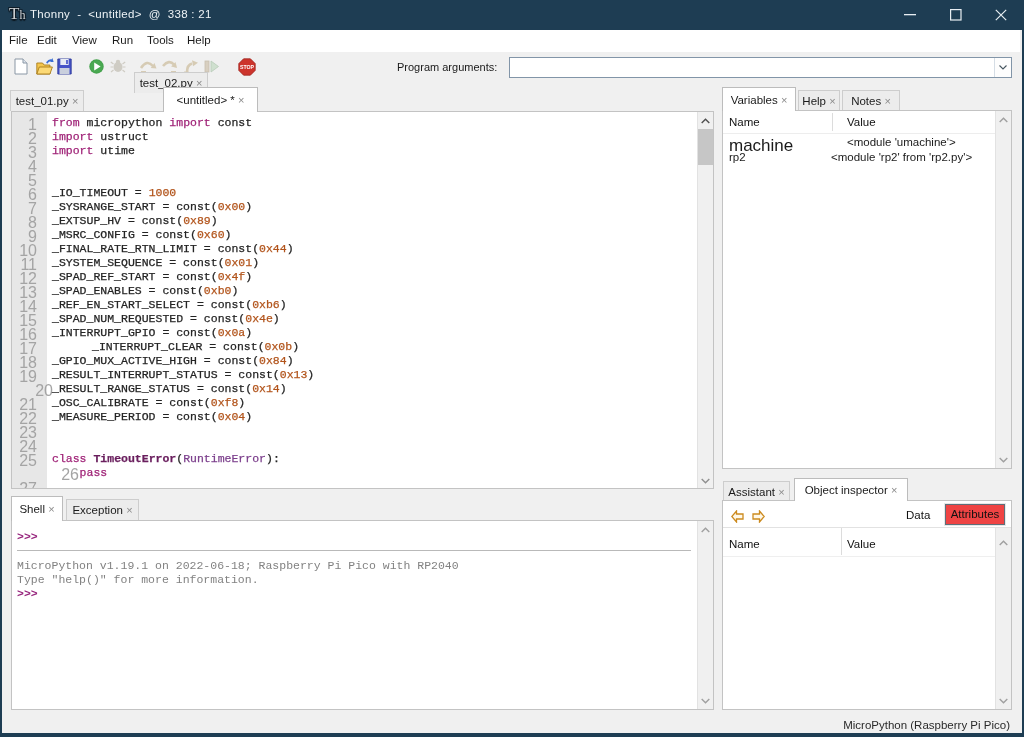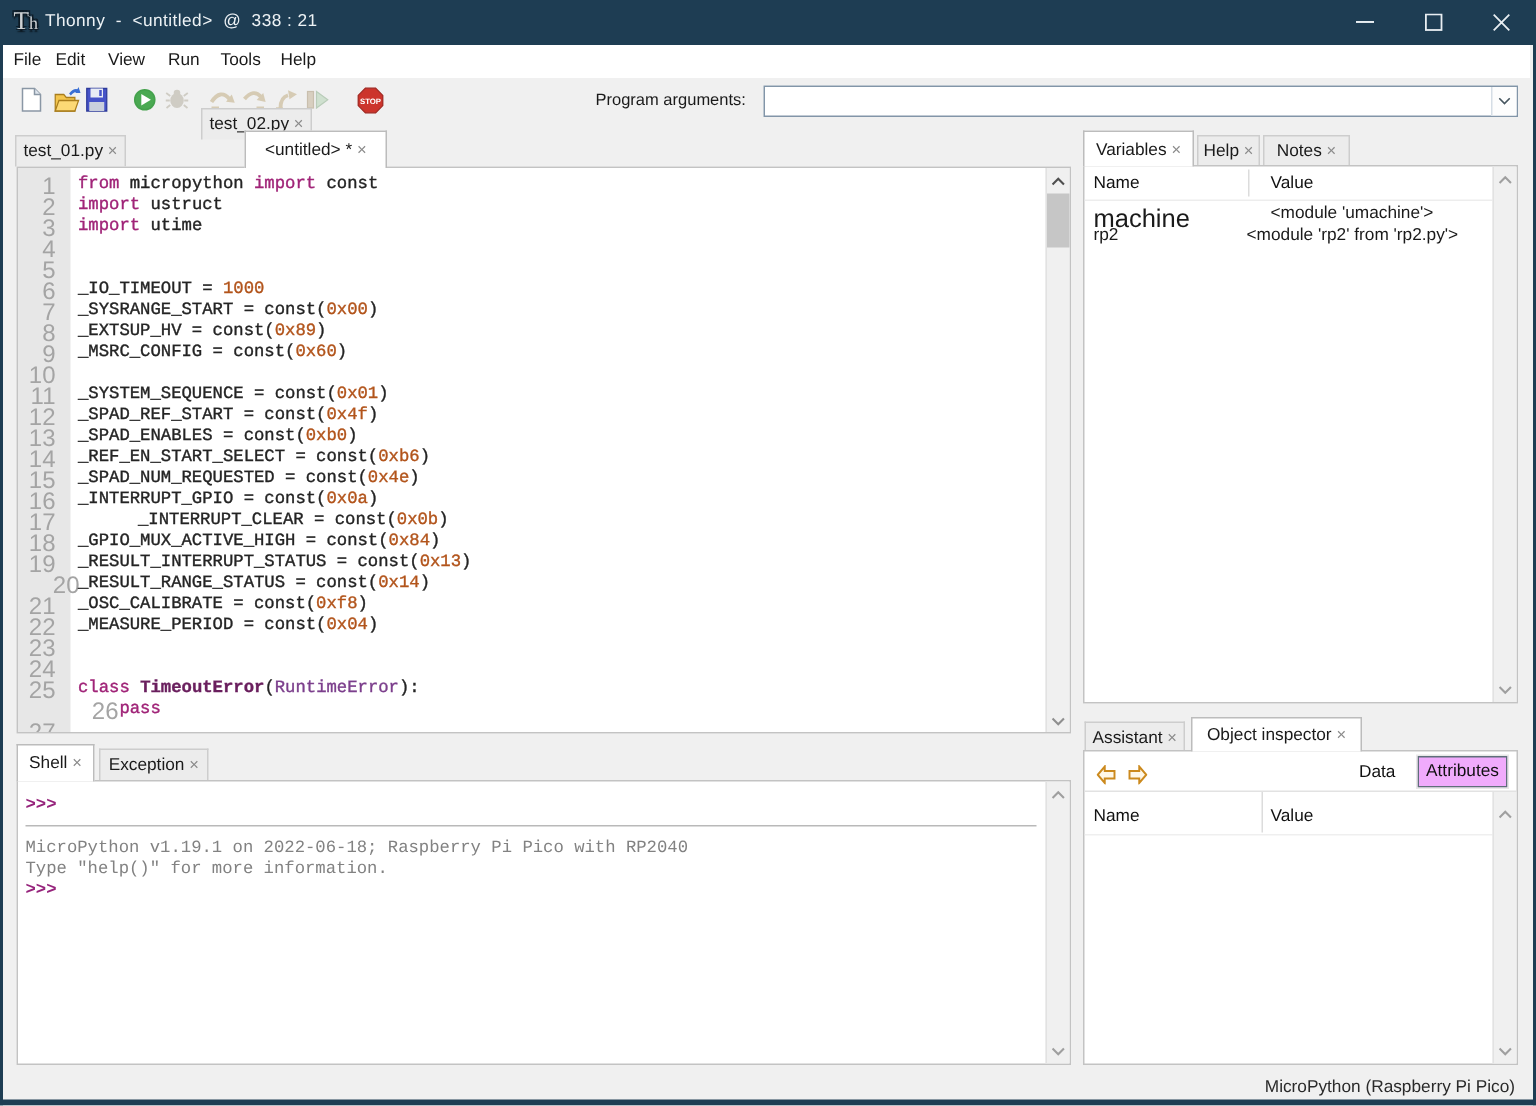--- a/index.html
+++ b/index.html
@@ -179,20 +179,21 @@
     <div class="gut" style="top:339.5px; left:0; width:25px;">25</div>
     <div class="gut" style="top:353.5px; left:0; width:25px;margin-left:42px;">26</div>
     <div class="gut" style="top:367.5px; left:0; width:25px;">27</div>
     <div class="code-line mono" style="top:3.5px;"><span class="kw">from</span> micropython <span class="kw">import</span> const</div>
     <div class="code-line mono" style="top:17.5px;"><span class="kw">import</span> ustruct</div>
     <div class="code-line mono" style="top:31.5px;"><span class="kw">import</span> utime</div>
     <div class="code-line mono" style="top:73.5px;">_IO_TIMEOUT = <span class="num">1000</span></div>
     <div class="code-line mono" style="top:87.5px;">_SYSRANGE_START = const(<span class="num">0x00</span>)</div>
     <div class="code-line mono" style="top:101.5px;">_EXTSUP_HV = const(<span class="num">0x89</span>)</div>
     <div class="code-line mono" style="top:115.5px;">_MSRC_CONFIG = const(<span class="num">0x60</span>)</div>
+    <div class="code-line mono" style="top:129.5px;">_FINAL_RATE_RTN_LIMIT = const(<span class="num">0x44</span>)</div>
     <div class="code-line mono" style="top:143.5px;">_SYSTEM_SEQUENCE = const(<span class="num">0x01</span>)</div>
     <div class="code-line mono" style="top:157.5px;">_SPAD_REF_START = const(<span class="num">0x4f</span>)</div>
     <div class="code-line mono" style="top:171.5px;">_SPAD_ENABLES = const(<span class="num">0xb0</span>)</div>
     <div class="code-line mono" style="top:185.5px;">_REF_EN_START_SELECT = const(<span class="num">0xb6</span>)</div>
     <div class="code-line mono" style="top:199.5px;">_SPAD_NUM_REQUESTED = const(<span class="num">0x4e</span>)</div>
     <div class="code-line mono" style="top:213.5px;">_INTERRUPT_GPIO = const(<span class="num">0x0a</span>)</div>
     <div class="code-line mono" style="top:227.5px;margin-left:40px;">_INTERRUPT_CLEAR = const(<span class="num">0x0b</span>)</div>
     <div class="code-line mono" style="top:241.5px;">_GPIO_MUX_ACTIVE_HIGH = const(<span class="num">0x84</span>)</div>
     <div class="code-line mono" style="top:255.5px;">_RESULT_INTERRUPT_STATUS = const(<span class="num">0x13</span>)</div>
     <div class="code-line mono" style="top:269.5px;">_RESULT_RANGE_STATUS = const(<span class="num">0x14</span>)</div>
@@ -281,21 +282,21 @@
     </div>
 
   <div class="panel" style="left:722px; top:500px; width:290px; height:210px; overflow:hidden;">
     <svg class="abs" style="left:8px; top:9px;" width="13" height="13">
         <path d="M5.5 1 L5.5 4 L12 4 L12 9 L5.5 9 L5.5 12 L0.8 6.5 Z" fill="#fff8e8" stroke="#cc8a1e" stroke-width="1.3"></path>
       </svg>
     <svg class="abs" style="left:29px; top:9px;" width="13" height="13">
         <path d="M7.5 1 L7.5 4 L1 4 L1 9 L7.5 9 L7.5 12 L12.2 6.5 Z" fill="#fff8e8" stroke="#cc8a1e" stroke-width="1.3"></path>
       </svg>
     <div class="abs" style="left:183px; top:8px; font-size:11.5px; color:#111;">Data</div>
-    <div class="abs" style="left:222px; top:3px; width:60px; height:21px; background:#f0abfc; border:1px solid #5f6f7a; outline:1px solid #e8e8e8; text-align:center; font-size:11.5px; color:#111; line-height:19px;">Attributes</div>
+    <div class="abs" style="left:222px; top:3px; width:60px; height:21px; background:#ef4444; border:1px solid #5f6f7a; outline:1px solid #e8e8e8; text-align:center; font-size:11.5px; color:#111; line-height:19px;">Attributes</div>
     <div class="abs" style="left:0px; top:26px; width:288px; height:1px; background:#e2e2e2;"></div>
     <div class="abs" style="left:6px; top:37px; font-size:11.5px; color:#111;">Name</div>
     <div class="abs" style="left:124px; top:37px; font-size:11.5px; color:#111;">Value</div>
     <div class="abs" style="left:118px; top:27px; width:1px; height:27px; background:#dcdcdc;"></div>
     <div class="abs" style="left:0px; top:55px; width:272px; height:1px; background:#efefef;"></div>
     <div class="sb-track" style="left:272px; top:27px; width:17px; height:182px;"></div>
     <div class="sb-arrow" style="left:272px; top:36px;">
         <svg width="9" height="6" style="margin-left:4px;">
           <path d="M0.7 5 L4.5 1.2 L8.3 5" fill="none" stroke="#9f9f9f" stroke-width="1.4"></path>
         </svg>

